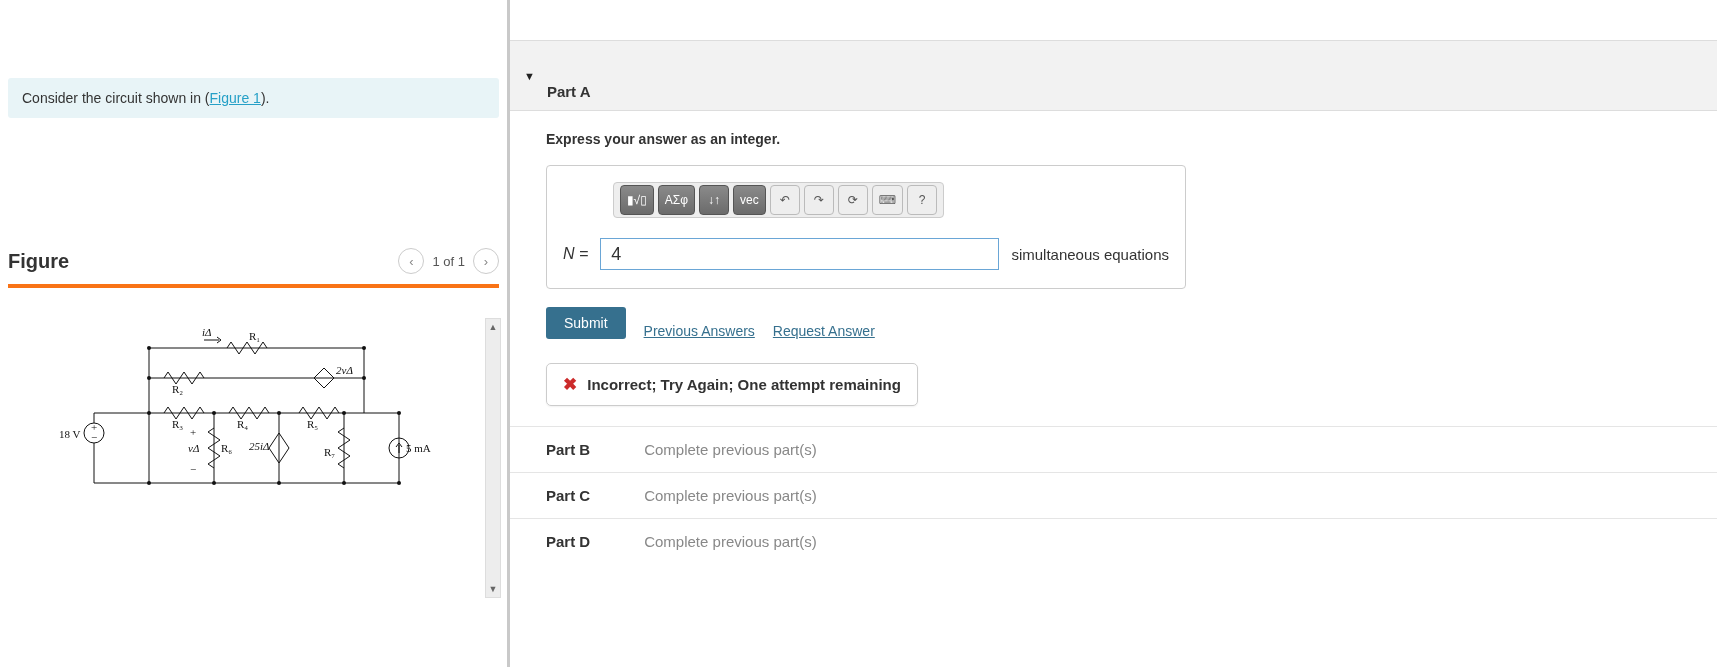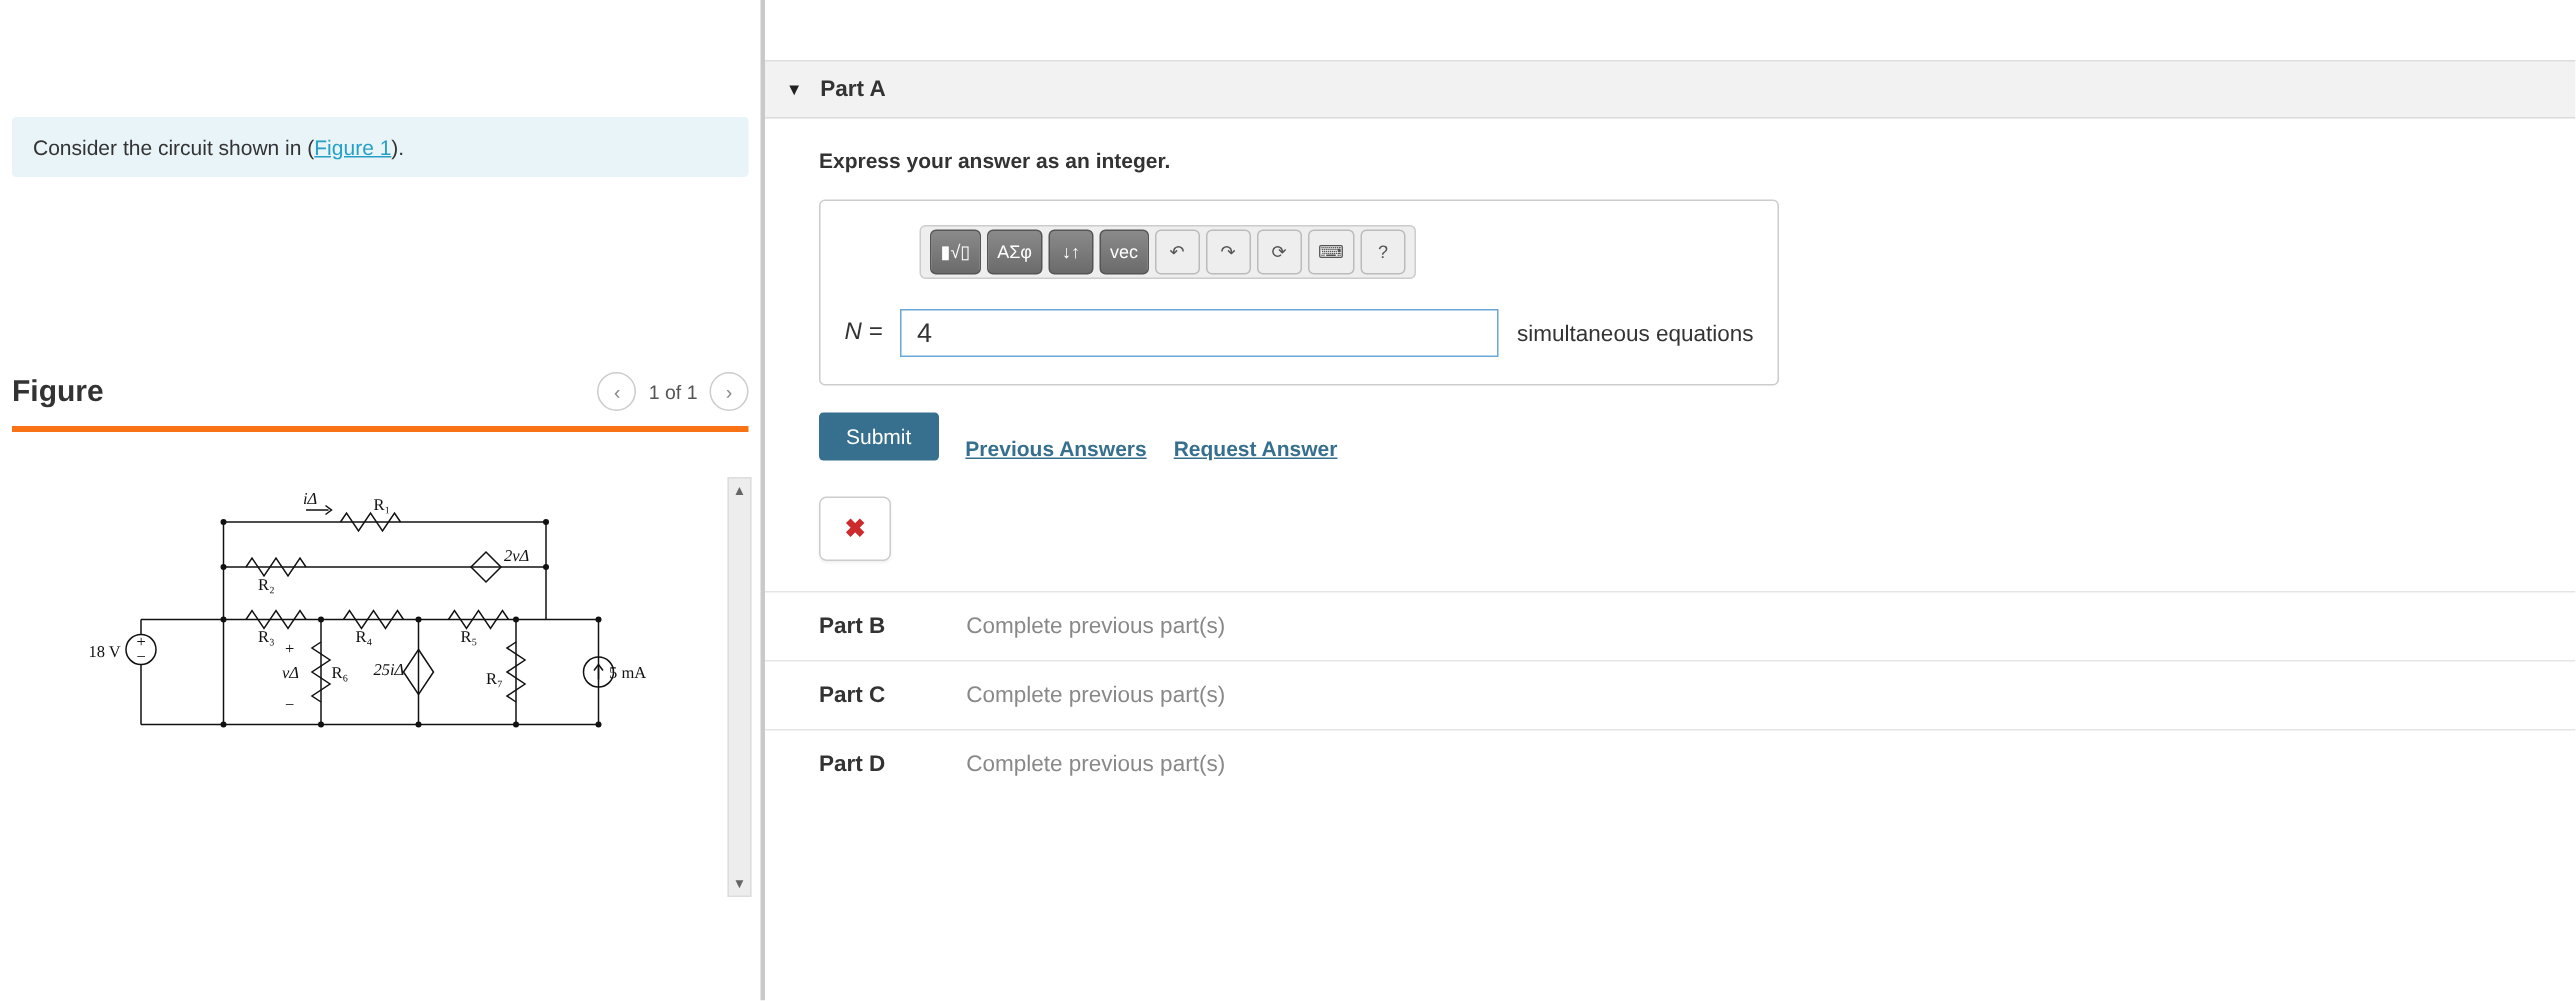--- a/index.html
+++ b/index.html
@@ -16,38 +16,38 @@
   .figure-nav { display: flex; align-items: center; gap: 8px; color: #555; font-size: 13px; }
   .nav-btn { width: 26px; height: 26px; border-radius: 50%; border: 1px solid #ccc; background: #fff; display: flex; align-items: center; justify-content: center; color: #888; cursor: pointer; font-size: 13px; }
 
   .figure-body { position:relative; display:flex; }
   .figure-image { flex:1; display:flex; align-items:center; justify-content:center; padding: 0 40px 0 20px;}
   .scrollbar { width: 16px; background: #ededed; border: 1px solid #ddd; display: flex; flex-direction: column; justify-content: space-between; height: 280px; position:absolute; right:-2px; top:0;}
   .scroll-arrow { height: 16px; display:flex; align-items:center; justify-content:center; font-size:9px; color:#666; cursor:pointer;}
 
   .part-header { display:flex; align-items:center; gap:12px; padding: 10px 14px; background: #f2f2f2; border-top:1px solid #ddd; border-bottom:1px solid #ddd; margin-top:40px;}
   .part-header .tri { font-size:11px; color:#222;}
-  .part-header .label { font-weight:bold; font-size:15px;}
+  .part-header .label { font-weight:bold; font-size:15px;margin-top:32px;}
 
   .part-content { padding: 20px 36px; }
   .question-text { margin-bottom: 10px; line-height:1.5;}
   .instruction { font-weight:bold; margin-bottom: 18px;}
 
   .answer-shell { border: 1px solid #ccc; border-radius: 4px; padding: 16px 16px 18px 16px; width: 640px; }
   .toolbar { background: #eee; border:1px solid #ccc; border-radius:4px; padding:2px 6px; display:inline-flex; align-items:center; gap:4px; margin-left:50px;}
   .tbtn { min-width:30px; height:30px; background: linear-gradient(#8a8a8a,#6b6b6b); border:1px solid #555; border-radius:4px; color:#fff; display:flex; align-items:center; justify-content:center; font-size:12px; padding:0 6px; cursor:pointer;}
   .tbtn.light { background:#eee; color:#555; border:1px solid #bbb;}
   .answer-row { display:flex; align-items:center; gap: 12px; margin-top:20px;}
   .answer-label { font-style: italic; font-size:16px; white-space:nowrap;}
   .answer-input { border:1px solid #6aa6d6; height:32px; flex:1; padding:0 10px; font-size:18px; color:#333; outline:none;}
   .unit-text { font-size:15px; color:#333; white-space:nowrap;text-align:right;}
 
   .actions { margin-top:18px; display:flex; align-items:flex-end; gap:18px;}
   .submit-btn { background:#36708e; color:#fff; border:none; padding:8px 18px; border-radius:3px; font-size:14px; cursor:pointer;}
-  .link-action { color:#36708e; text-decoration:underline; font-weight:bold; font-size:14px; cursor:pointer;}
+  .link-action { color:#36708e; text-decoration:underline; font-weight:normal; font-size:14px; cursor:pointer;}
 
   .feedback-box { display:inline-flex; align-items:center; gap:10px; border:1px solid #ccc; border-radius:5px; padding:10px 16px; margin-top:24px; box-shadow:0 1px 2px rgba(0,0,0,.06);}
   .feedback-x { color:#cc2b2b; font-weight:bold; font-size:17px;}
   .feedback-text { font-weight:bold; font-size:15px;}
 
   .locked-row { display:flex; align-items:center; gap:14px; padding:14px 36px; border-top:1px solid #e5e5e5; }
   .locked-label { font-weight:bold; font-size:15px;}
   .locked-msg { color:#888; font-size:15px;margin-left:40px;}
 
   
@@ -195,20 +195,21 @@
       </div>
 
       <div class="actions">
         <button class="submit-btn">Submit</button>
         <span class="link-action">Previous Answers</span>
         <span class="link-action">Request Answer</span>
       </div>
 
       <div class="feedback-box">
         <span class="feedback-x">✖</span>
+        <span class="feedback-text">Incorrect; Try Again; One attempt remaining</span>
       </div>
     </div>
 
     <div class="locked-row">
       <span class="locked-label">Part B</span>
       <span class="locked-msg">Complete previous part(s)</span>
     </div>
     <div class="locked-row">
       <span class="locked-label">Part C</span>
       <span class="locked-msg">Complete previous part(s)</span>

